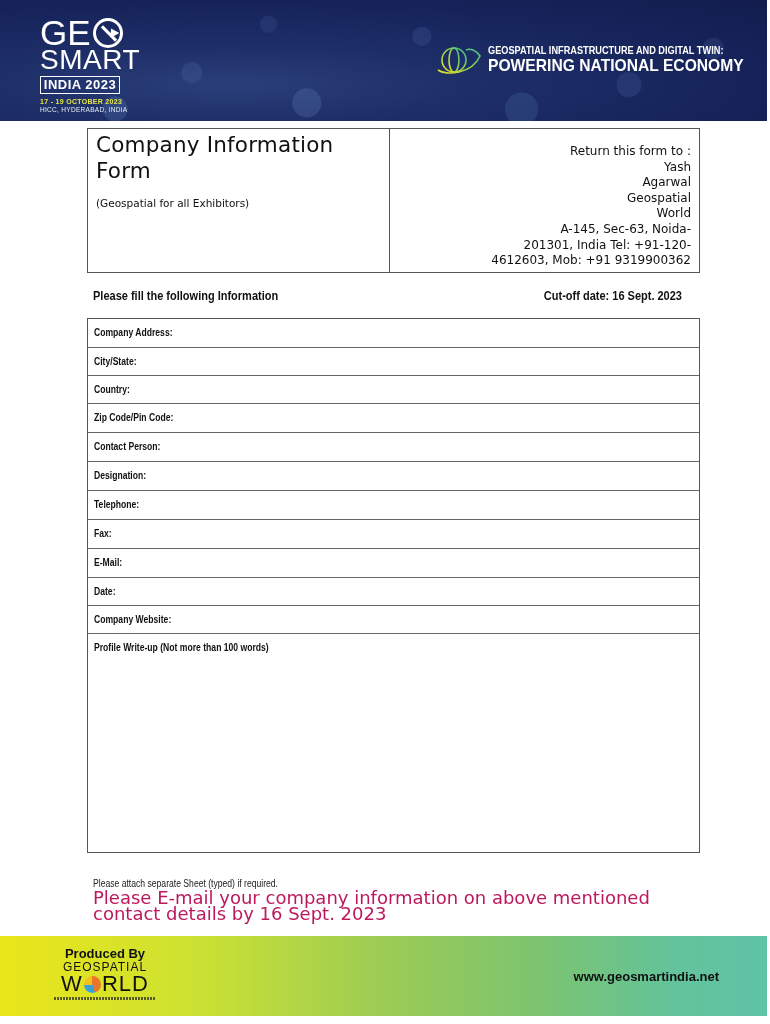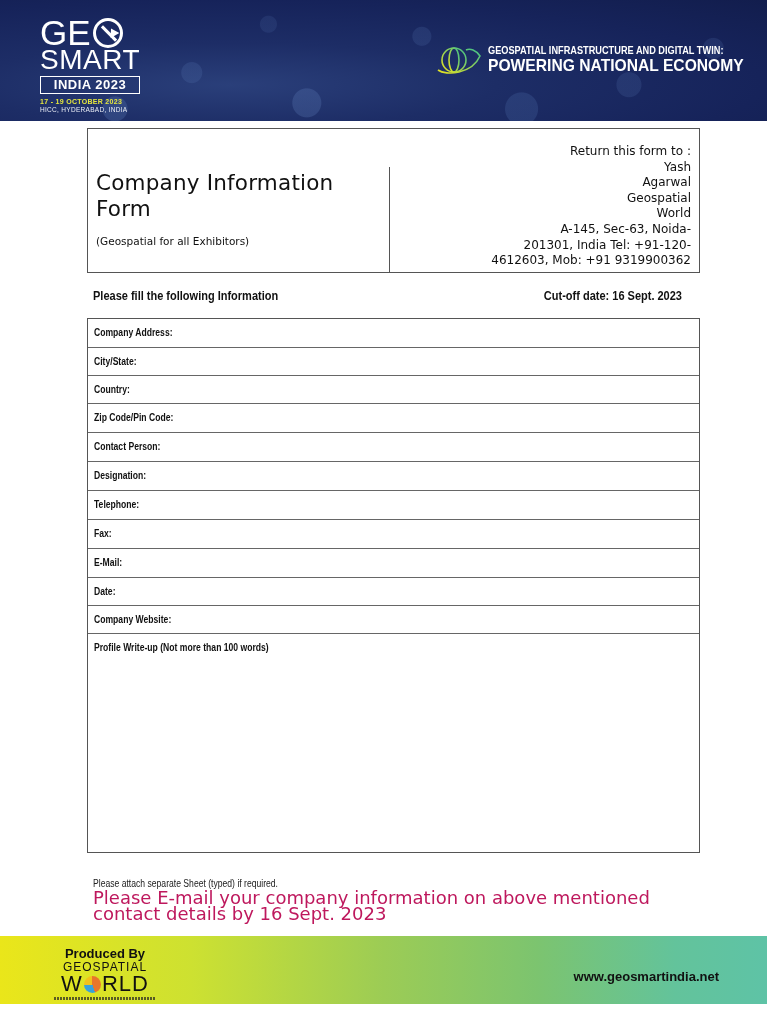--- a/index.html
+++ b/index.html
@@ -39,41 +39,41 @@
   }
   .geo-word .compass::after {
     content: ""; position: absolute; left: 12px; top: 7px; width: 0; height: 0;
     border-left: 5px solid transparent; border-right: 5px solid transparent;
     border-bottom: 8px solid #fff; transform: rotate(-30deg);
   }
   .smart-word {
     font-family: "Liberation Sans", sans-serif; font-size: 28px; line-height: 24px; letter-spacing: 0.5px;
   }
   .india-box {
-    margin-top: 4px; width: 100px; border: 1.5px solid #fff; text-align: center;
+    margin-top: 4px; width: 80px; border: 1.5px solid #fff; text-align: center;
     font-family: "Liberation Sans", sans-serif; font-weight: 700; font-size: 13px; line-height: 16px;
     letter-spacing: 0.5px;
   }
   .dates { margin-top: 4px; font-family: "Liberation Sans", sans-serif; font-size: 7px; line-height: 8px; color: #e6e63c; font-weight: 700; letter-spacing: 0.3px; }
   .venue { font-family: "Liberation Sans", sans-serif; font-size: 6.5px; line-height: 8px; color: #e8ecf5; letter-spacing: 0.3px; }
 
   .theme { position: absolute; left: 436px; top: 44px; display: flex; align-items: center; }
   .theme .globe {
     width: 46px; height: 32px; position: relative; margin-right: 6px;
   }
   .theme .text { color: #fff; font-family: Liberation Sans, sans-serif; }
   .theme .line1 { font-size: 10px; font-weight: 700; line-height: 12px; letter-spacing: 0px; transform: scaleX(0.92); transform-origin: left; white-space: nowrap; }
   .theme .line2 { font-size: 17px; font-weight: 700; line-height: 18px; letter-spacing: 0px; transform: scaleX(0.92); transform-origin: left; white-space: nowrap; }
 
   
   .info-box {
     position: absolute; left: 87px; top: 128px; width: 613px; height: 145px;
     border: 1px solid #555; display: flex;
   }
-  .info-left { width: 302px; border-right: 1px solid #555; padding: 3px 8px; margin-top: 38px; }
+  .info-left { width: 302px; border-right: 1px solid #555; padding: 3px 8px; }
   .info-right { flex: 1; padding: 3px 8px 0 8px; text-align: right; font-size: 12px; line-height: 15.6px; margin-top: 12px; }
   .form-title { font-size: 21.5px; line-height: 26px; font-weight: 400; letter-spacing: 0.2px; }
   .form-sub { margin-top: 13px; font-size: 10.5px; line-height: 13px; }
   .email-link { color: #1f3d9e; text-decoration: underline; }
 
   
   .fill-head {
     position: absolute; top: 289px; left: 93px; font-family: "Liberation Sans", sans-serif;
     font-weight: 700; font-size: 12.5px; transform: scaleX(0.88); transform-origin: left;
   }
@@ -107,21 +107,21 @@
   .note-small {
     position: absolute; left: 93px; top: 878px; font-family: "Liberation Sans", sans-serif;
     font-size: 10px; color: #222; transform: scaleX(0.86); transform-origin: left; white-space: nowrap;
   }
   .note-big {
     position: absolute; left: 93px; top: 890px; width: 610px; font-size: 18px; line-height: 16px; color: #be185d;
   }
 
   
   .footer {
-    position: absolute; left: 0; top: 936px; width: 767px; height: 68px;
+    position: absolute; left: 0; top: 936px; width: 767px; height: 80px;
     background: linear-gradient(90deg, #eae61a 0%, #cde131 25%, #9ccc55 50%, #7cc46f 70%, #63c39b 88%, #5ec3a6 100%);
   }
   .produced { position: absolute; left: 50px; top: 10px; width: 110px; text-align: center; }
   .produced .pb { font-family: "Liberation Sans", sans-serif; font-weight: 700; font-size: 13px; line-height: 15px; color: #111; }
   .produced .gs { font-family: "Liberation Sans", sans-serif; font-size: 12px; line-height: 13px; letter-spacing: 1px; color: #111; }
   .produced .wd { font-family: "Liberation Sans", sans-serif; font-size: 22px; line-height: 20px; font-weight: 400; letter-spacing: 1px; color: #111; display: flex; justify-content: center; align-items: center; }
   .produced .wd .o {
     display: inline-block; width: 17px; height: 17px; border-radius: 50%;
     background: conic-gradient(#e8762b 0 45%, #3aa1d8 45% 75%, #f2c21a 75% 100%);
     margin: 0 1px;

